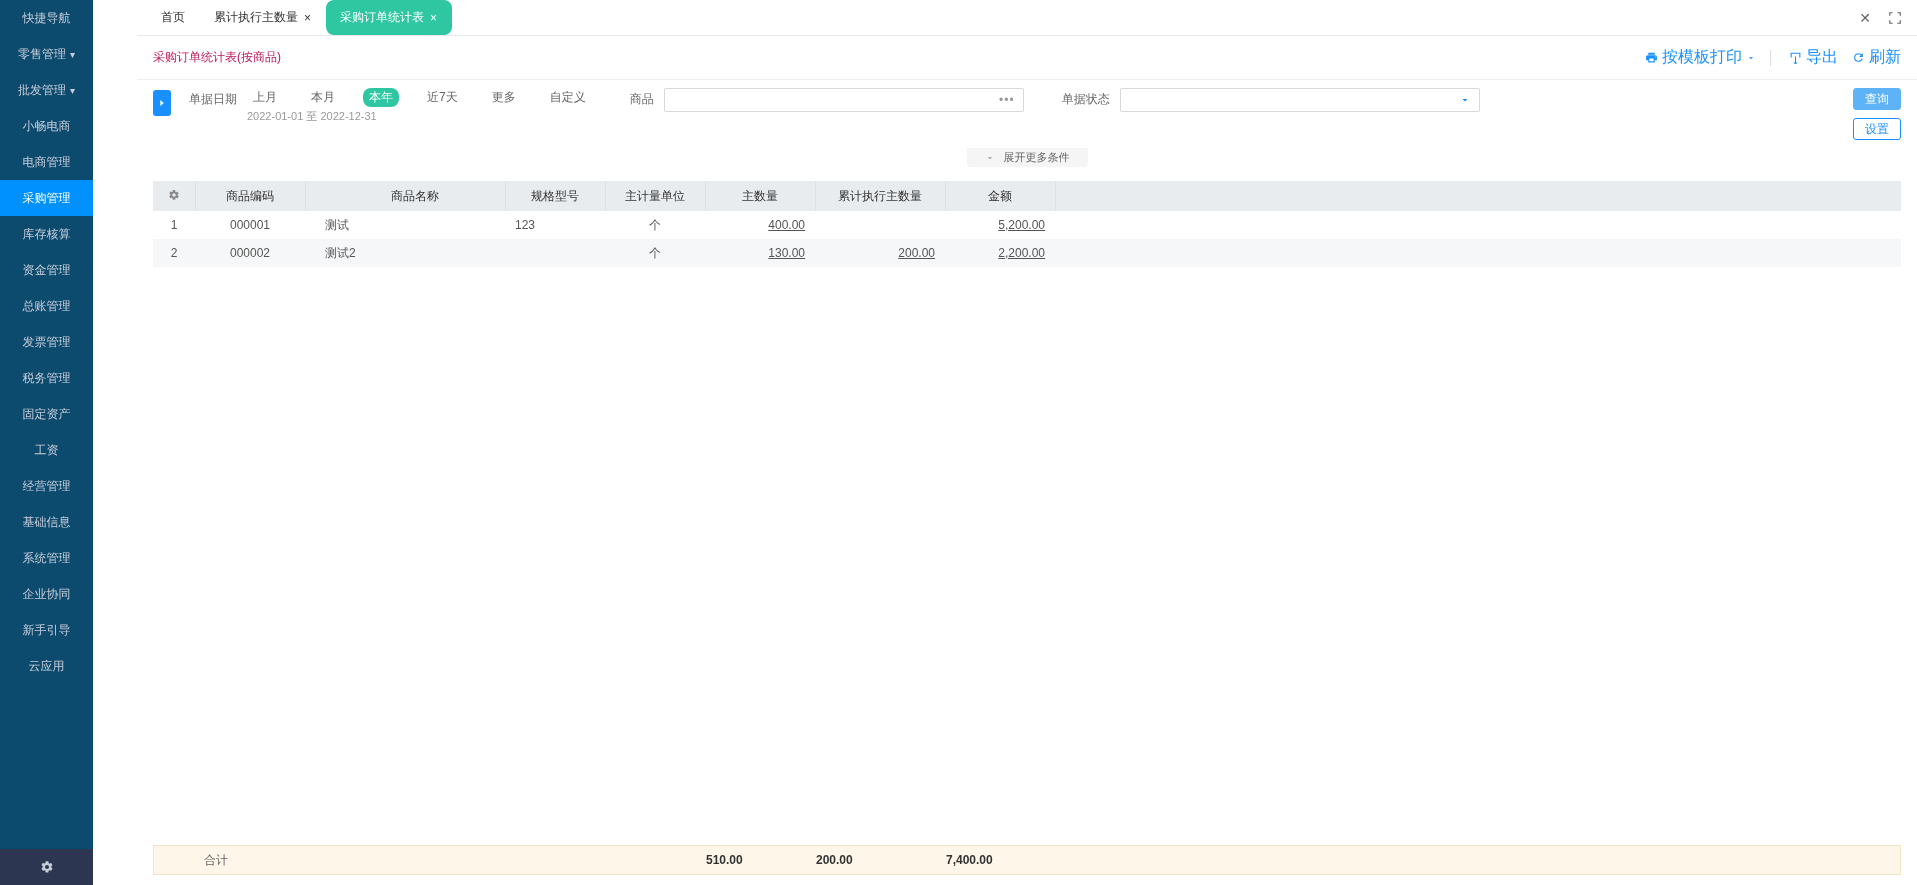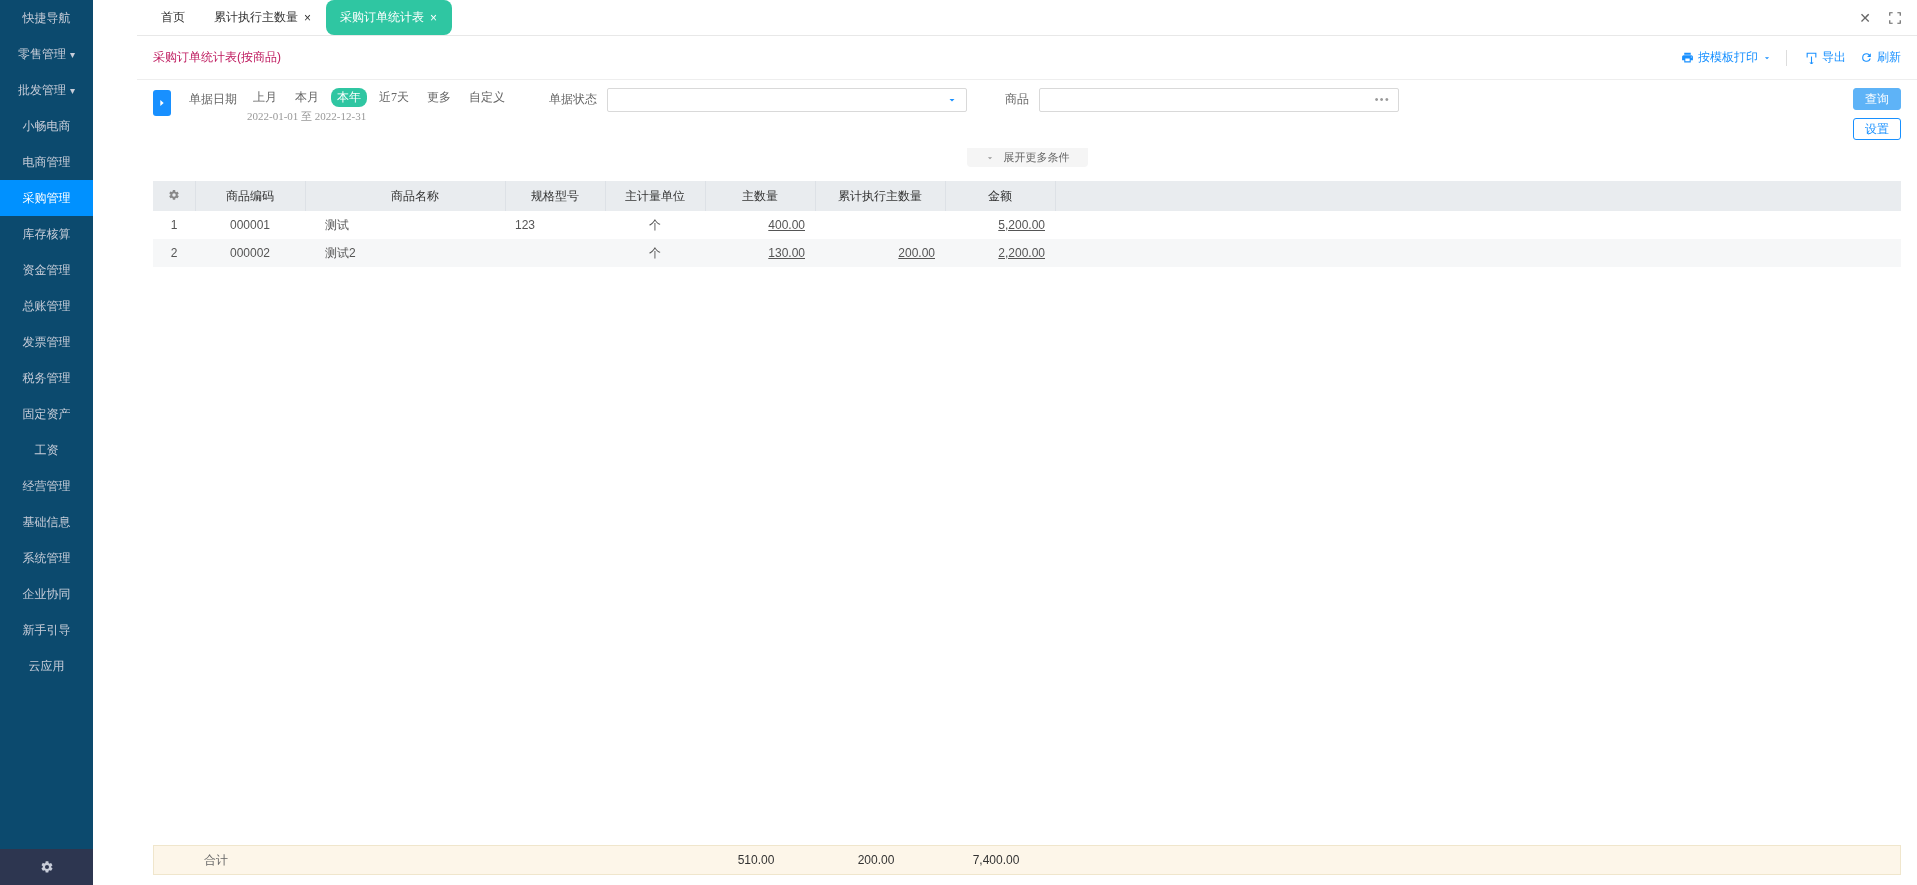--- a/index.html
+++ b/index.html
@@ -22,34 +22,34 @@
     .tabs-bar { height: 36px; display: flex; align-items: stretch; border-bottom: 1px solid #e8e8e8; padding-left: 10px; position: relative; }
     .tab { display: flex; align-items: center; padding: 0 14px; gap: 6px; cursor: pointer; font-size: 12px; color: #333; border-right: 1px solid transparent; }
     .tab.active { background: #2fc6a2; color: #fff; border-radius: 8px; }
     .tab .close { font-size: 12px; cursor: pointer; }
     .tabs-right { margin-left: auto; display: flex; align-items: center; gap: 10px; padding-right: 12px; }
     .tabs-right .btn-ic { width: 20px; height: 20px; display: flex; align-items: center; justify-content: center; cursor: pointer; color: #666; font-size: 14px; }
     
     
     .page-header { height: 44px; display: flex; align-items: center; padding: 0 16px; border-bottom: 1px solid #eee; }
     .page-title { font-size: 12px; color: #be185d; flex: 1; }
-    .header-actions { display: flex; align-items: center; gap: 14px; color: #1890ff; font-size: 12px; }
+    .header-actions { display: flex; align-items: center; gap: 14px; color: #1890ff; font-size: 16px; }
     .header-action { display: flex; align-items: center; gap: 4px; cursor: pointer; }
     .header-action svg { fill: #1890ff; }
     .header-action.divider::before { content: ""; width: 1px; height: 16px; background: #ddd; margin-right: 14px; }
     
     
-    .filter-wrap { display: flex; padding: 8px 0 8px 16px; position: relative; font-family: Liberation Serif, serif; }
+    .filter-wrap { display: flex; padding: 8px 0 8px 16px; position: relative; }
     .collapse-handle { width: 18px; height: 26px; background: #1890ff; border-radius: 3px; display: flex; align-items: center; justify-content: center; margin-right: 18px; cursor: pointer; margin-top: 2px; }
     .collapse-handle svg { fill: #fff; }
     .filters { flex: 1; display: flex; gap: 38px; align-items: flex-start; }
     .filter-group { display: flex; align-items: flex-start; gap: 10px; }
     .filter-label { color: #666; padding-top: 3px; }
     .filter-content { display: flex; flex-direction: column; gap: 2px; }
-    .date-quick { display: flex; gap: 6px; align-items: center; }
+    .date-quick { display: flex; gap: 22px; align-items: center; }
     .date-pill { padding: 1px 6px; cursor: pointer; color: #666; border-radius: 8px; }
     .date-pill.active { background: #2fc6a2; color: #fff; }
     .date-range { color: #999; font-size: 11px; }
     .filter-select { border: 1px solid #d9d9d9; border-radius: 2px; height: 24px; width: 360px; padding: 0 8px; display: flex; align-items: center; justify-content: flex-end; cursor: pointer; }
     .filter-select svg { fill: #1890ff; }
     .filter-input { border: 1px solid #d9d9d9; border-radius: 2px; height: 24px; width: 360px; padding: 0 8px; display: flex; align-items: center; justify-content: flex-end; cursor: pointer; }
     .filter-input .dots { color: #999; letter-spacing: 1px; }
     .filter-buttons { display: flex; flex-direction: column; gap: 8px; margin-left: auto; padding-right: 16px; }
     .btn { height: 22px; width: 48px; border-radius: 3px; font-size: 12px; cursor: pointer; display: flex; align-items: center; justify-content: center; }
     .btn-primary { background: #5eb3f7; color: #fff; border: 1px solid #5eb3f7; }
@@ -76,21 +76,21 @@
     .data-table tbody .col-qty, .data-table tbody .col-exec, .data-table tbody .col-amt { text-decoration: underline; cursor: pointer; }
     .gear-cell { width: 42px; }
     .gear-cell svg { fill: #888; }
     
     
     .total-bar { height: 30px; display: flex; align-items: center; background: #fdf6e9; border: 1px solid #f0e6cc; margin: 0 16px 10px 16px; font-size: 12px; color: #666; }
     .total-bar .lbl { width: 152px; padding-left: 50px; }
     .total-bar .spacer-name { width: 200px; }
     .total-bar .spacer-spec { width: 100px; }
     .total-bar .spacer-unit { width: 100px; }
-    .total-bar .tval { text-align: center; padding-right: 10px; color: #333; font-weight: normal; }
+    .total-bar .tval { text-align: left; padding-right: 10px; color: #333; font-weight: bold; }
     .total-bar .tv-qty { width: 110px; }
     .total-bar .tv-exec { width: 130px; }
     .total-bar .tv-amt { width: 110px; }
   </style>
 </head>
 <body>
 
 <div class="app">
 
   <div class="sidebar">
@@ -232,31 +232,31 @@
                 <span class="date-pill">近7天</span>
                 <span class="date-pill">更多</span>
                 <span class="date-pill">自定义</span>
               </div>
             <div class="date-range">
               <span>2022-01-01</span> <span>至</span> <span>2022-12-31</span>
             </div>
           </div>
         </div>
         <div class="filter-group">
+          <div class="filter-label">商品</div>
+          <div class="filter-input">
+            <span class="dots">•••</span>
+          </div>
+        </div>
+        <div class="filter-group">
           <div class="filter-label">单据状态</div>
           <div class="filter-select">
             <svg width="12" height="12" viewBox="0 0 24 24">
                 <path d="M7 10l5 5 5-5z"></path>
               </svg>
-          </div>
-        </div>
-        <div class="filter-group">
-          <div class="filter-label">商品</div>
-          <div class="filter-input">
-            <span class="dots">•••</span>
           </div>
         </div>
       </div>
       <div class="filter-buttons">
         <div class="btn btn-primary">查询</div>
         <div class="btn btn-outline">设置</div>
       </div>
     </div>
     <div class="expand-bar">
       <div class="expand-btn">

